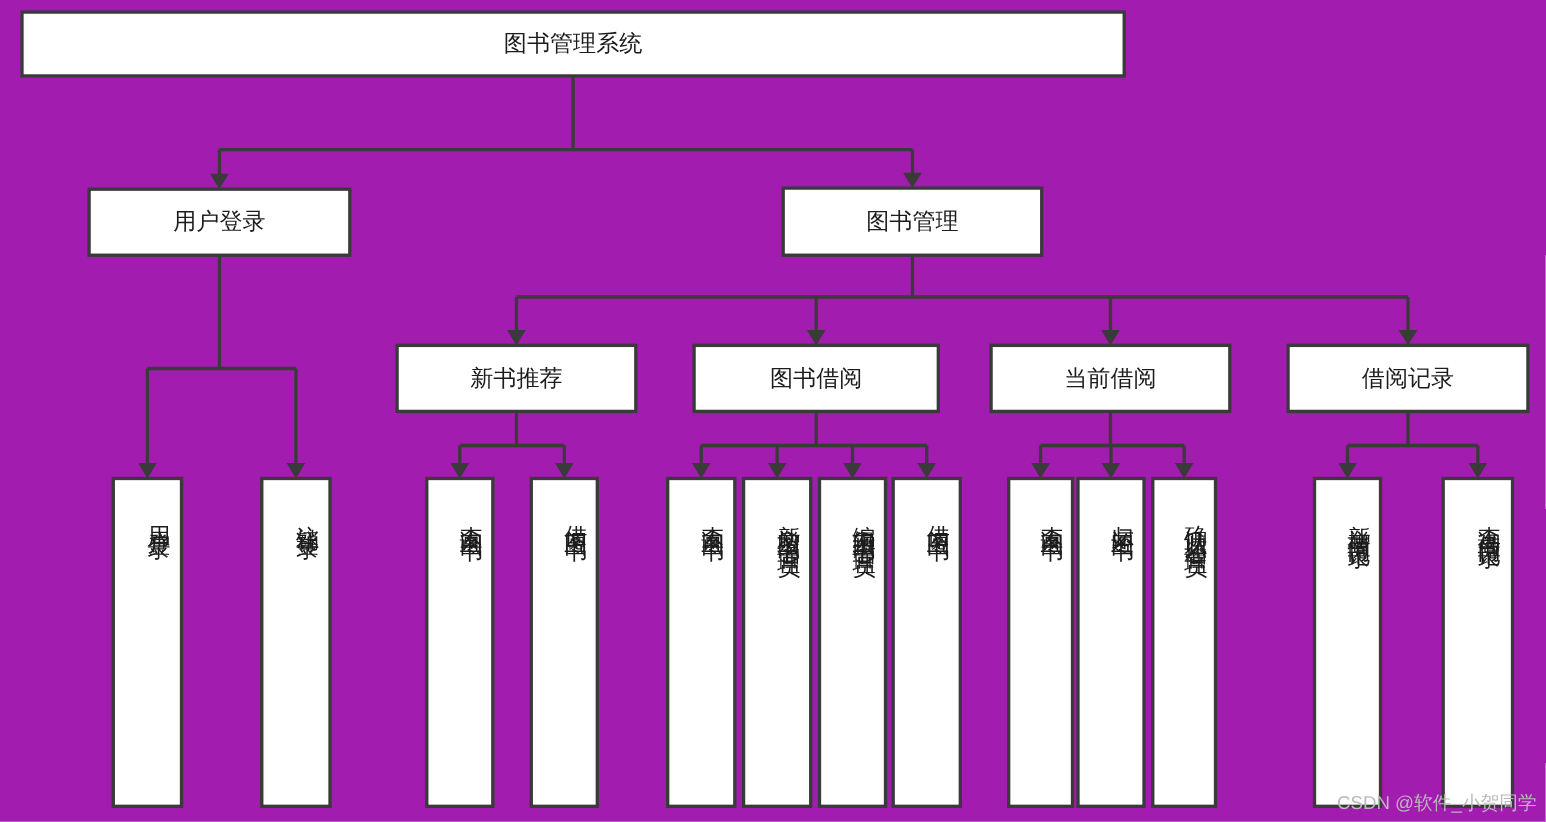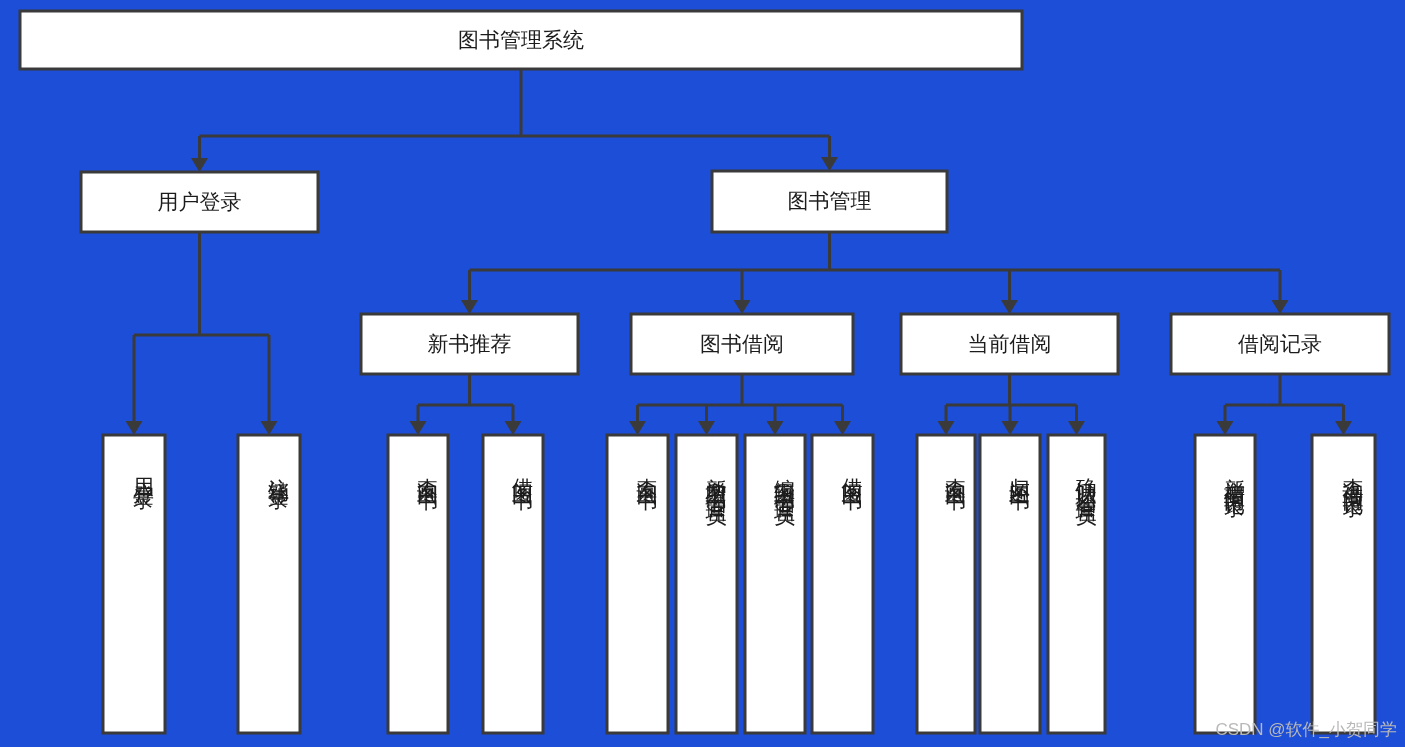--- a/index.html
+++ b/index.html
@@ -12,21 +12,21 @@
     width: 1405px;
     height: 747px;
     font-family: "Liberation Sans", "DejaVu Sans", sans-serif;
     overflow: hidden;
     position: relative;
   }
   #diagram-root {
     position: relative;
     width: 1405px;
     height: 747px;
-    background: #1d4ed8;
+    background: #a21caf;
   }
   svg.diagram-canvas {
     position: absolute;
     left: 0;
     top: 0;
     width: 1405px;
     height: 747px;
     display: block;
   }
   .node-box {

